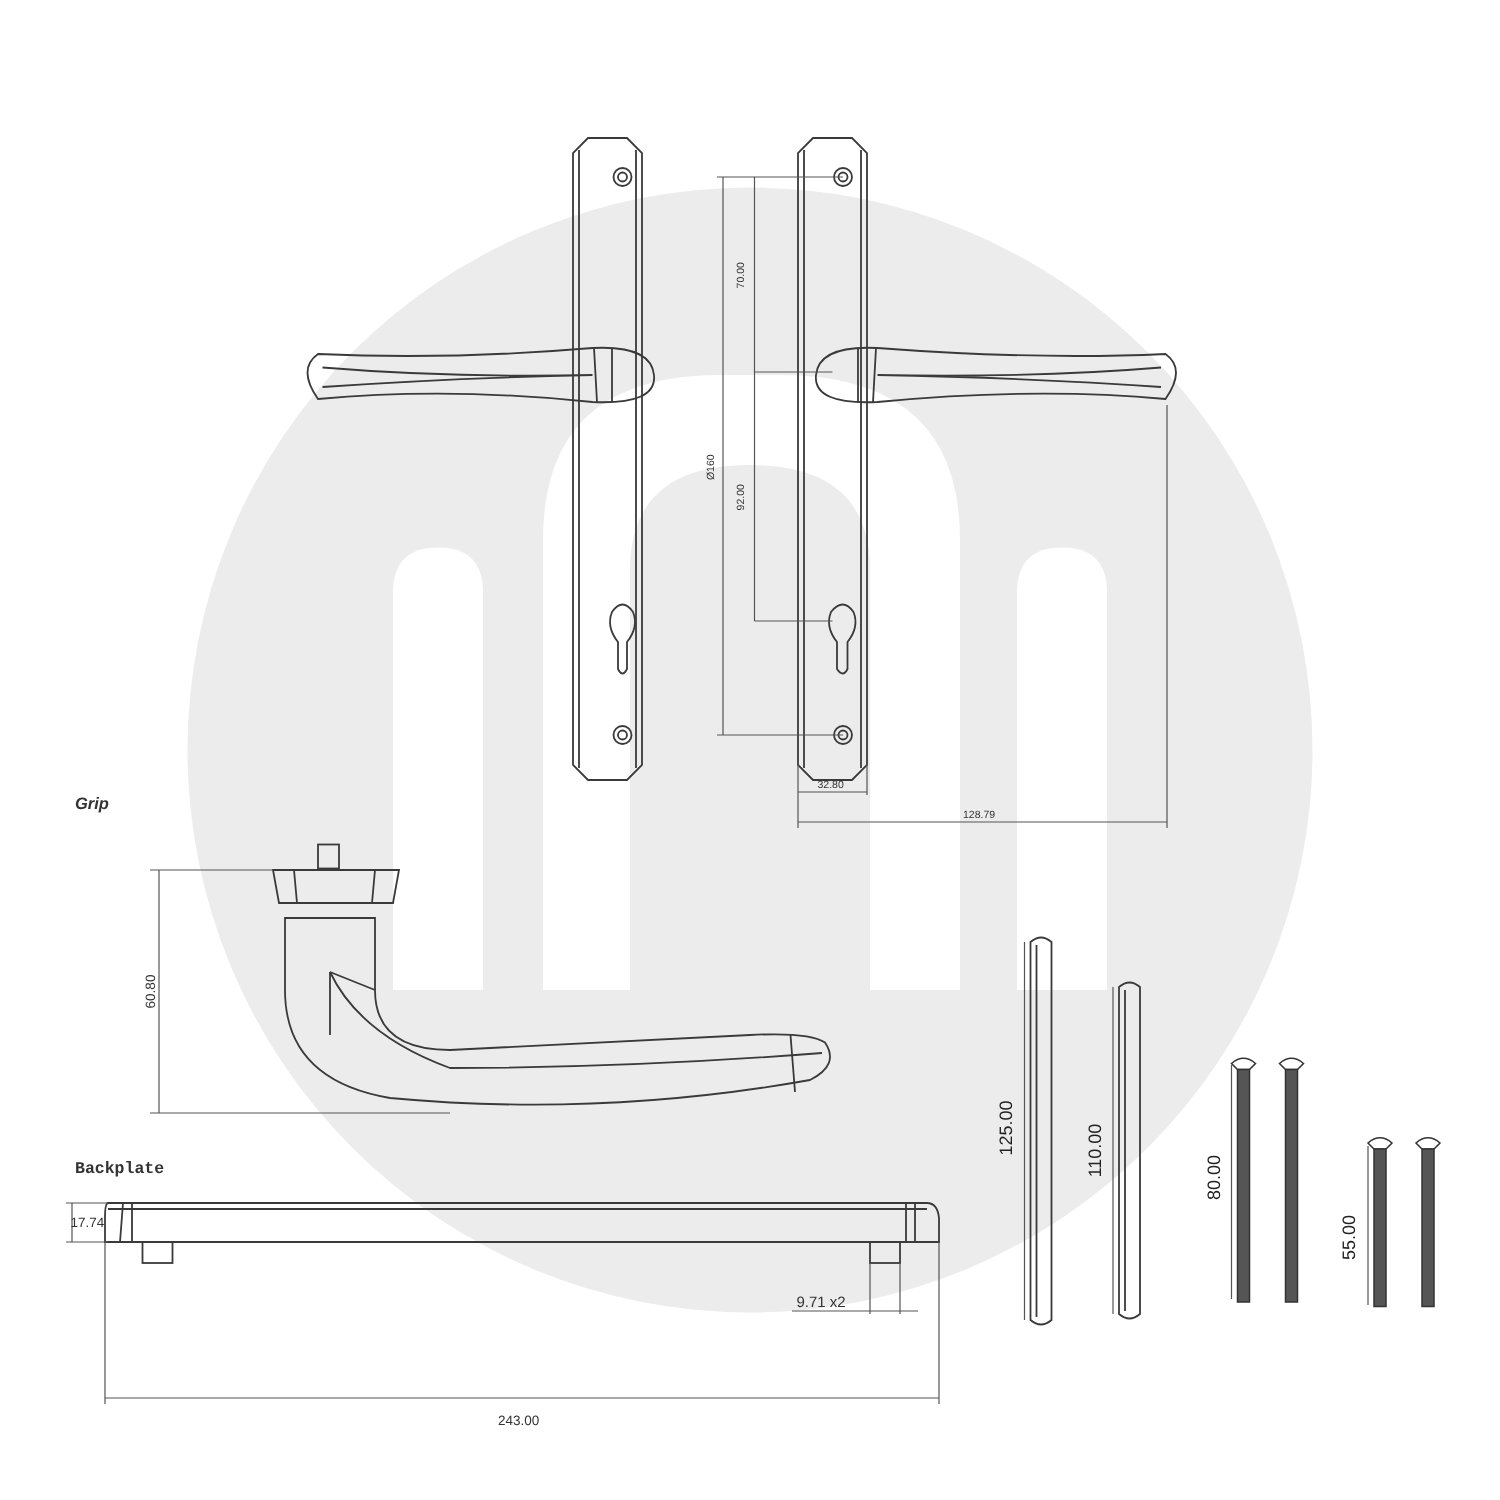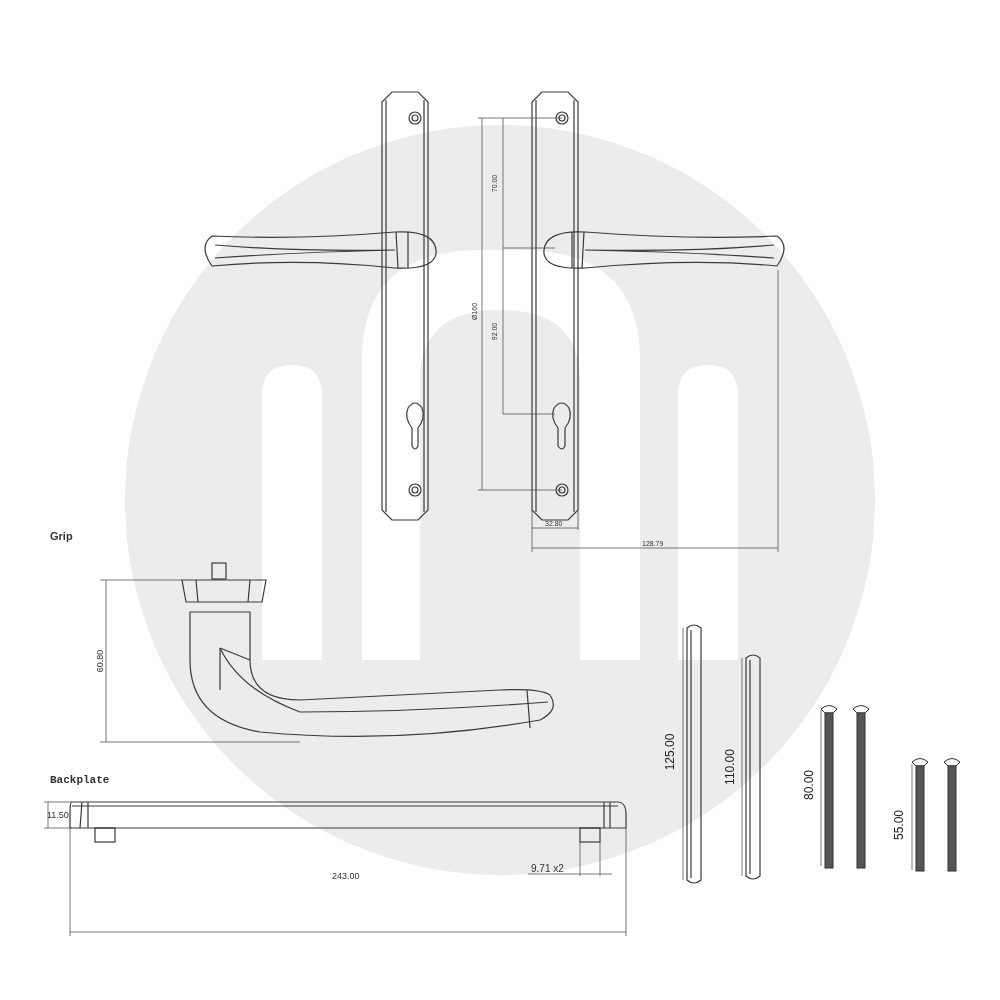--- a/index.html
+++ b/index.html
@@ -120,30 +120,30 @@
     <path d="M44 802 L72 802 M44 828 L72 828 M48 802 L48 828"></path>
     <path d="M70 828 L70 936 M626 828 L626 936 M70 932 L626 932"></path>
     <path d="M580 842 L580 876 M600 842 L600 876 M528 874 L612 874"></path>
     <path d="M683 628 L683 880"></path>
     <path d="M742 658 L742 876"></path>
     <path d="M821 710 L821 866"></path>
     <path d="M912 764 L912 870"></path>
   </g>
 </svg>
 
-<div class="lbl sect" style="left:50px;top:530px;">Grip</div>
+<div class="lbl sect" style="left:50px;top:530px;font-style:italic;">Grip</div>
 <div class="lbl sect" style="left:50px;top:774px;font-family:Liberation Mono, monospace;">Backplate</div>
 
 <div class="lbl dim vert" style="left:486px;top:180px;">70.00</div>
 <div class="lbl dim vert" style="left:486px;top:328px;">92.00</div>
 <div class="lbl dim vert" style="left:466px;top:308px;">Ø160</div>
 <div class="lbl dim" style="left:545px;top:520px;">32.80</div>
 <div class="lbl dim" style="left:642px;top:540px;">128.79</div>
 
 <div class="lbl dim vert" style="left:89px;top:656px;font-size:9px;">60.80</div>
-<div class="lbl dim" style="left:47px;top:810px;font-size:9px;">11.50</div>
+<div class="lbl dim" style="left:47px;top:810px;font-size:9px;">17.74</div>
 <div class="lbl dim" style="left:531px;top:863px;font-size:10px;">9.71 x2</div>
-<div class="lbl dim" style="left:332px;top:871px;font-size:9px;">243.00</div>
+<div class="lbl dim" style="left:332px;top:942px;font-size:9px;">243.00</div>
 
 <div class="lbl dimbig vert" style="left:652px;top:745px;">125.00</div>
 <div class="lbl dimbig vert" style="left:712px;top:760px;">110.00</div>
 <div class="lbl dimbig vert" style="left:794px;top:778px;">80.00</div>
 <div class="lbl dimbig vert" style="left:884px;top:818px;">55.00</div>
 
 </body></html>

